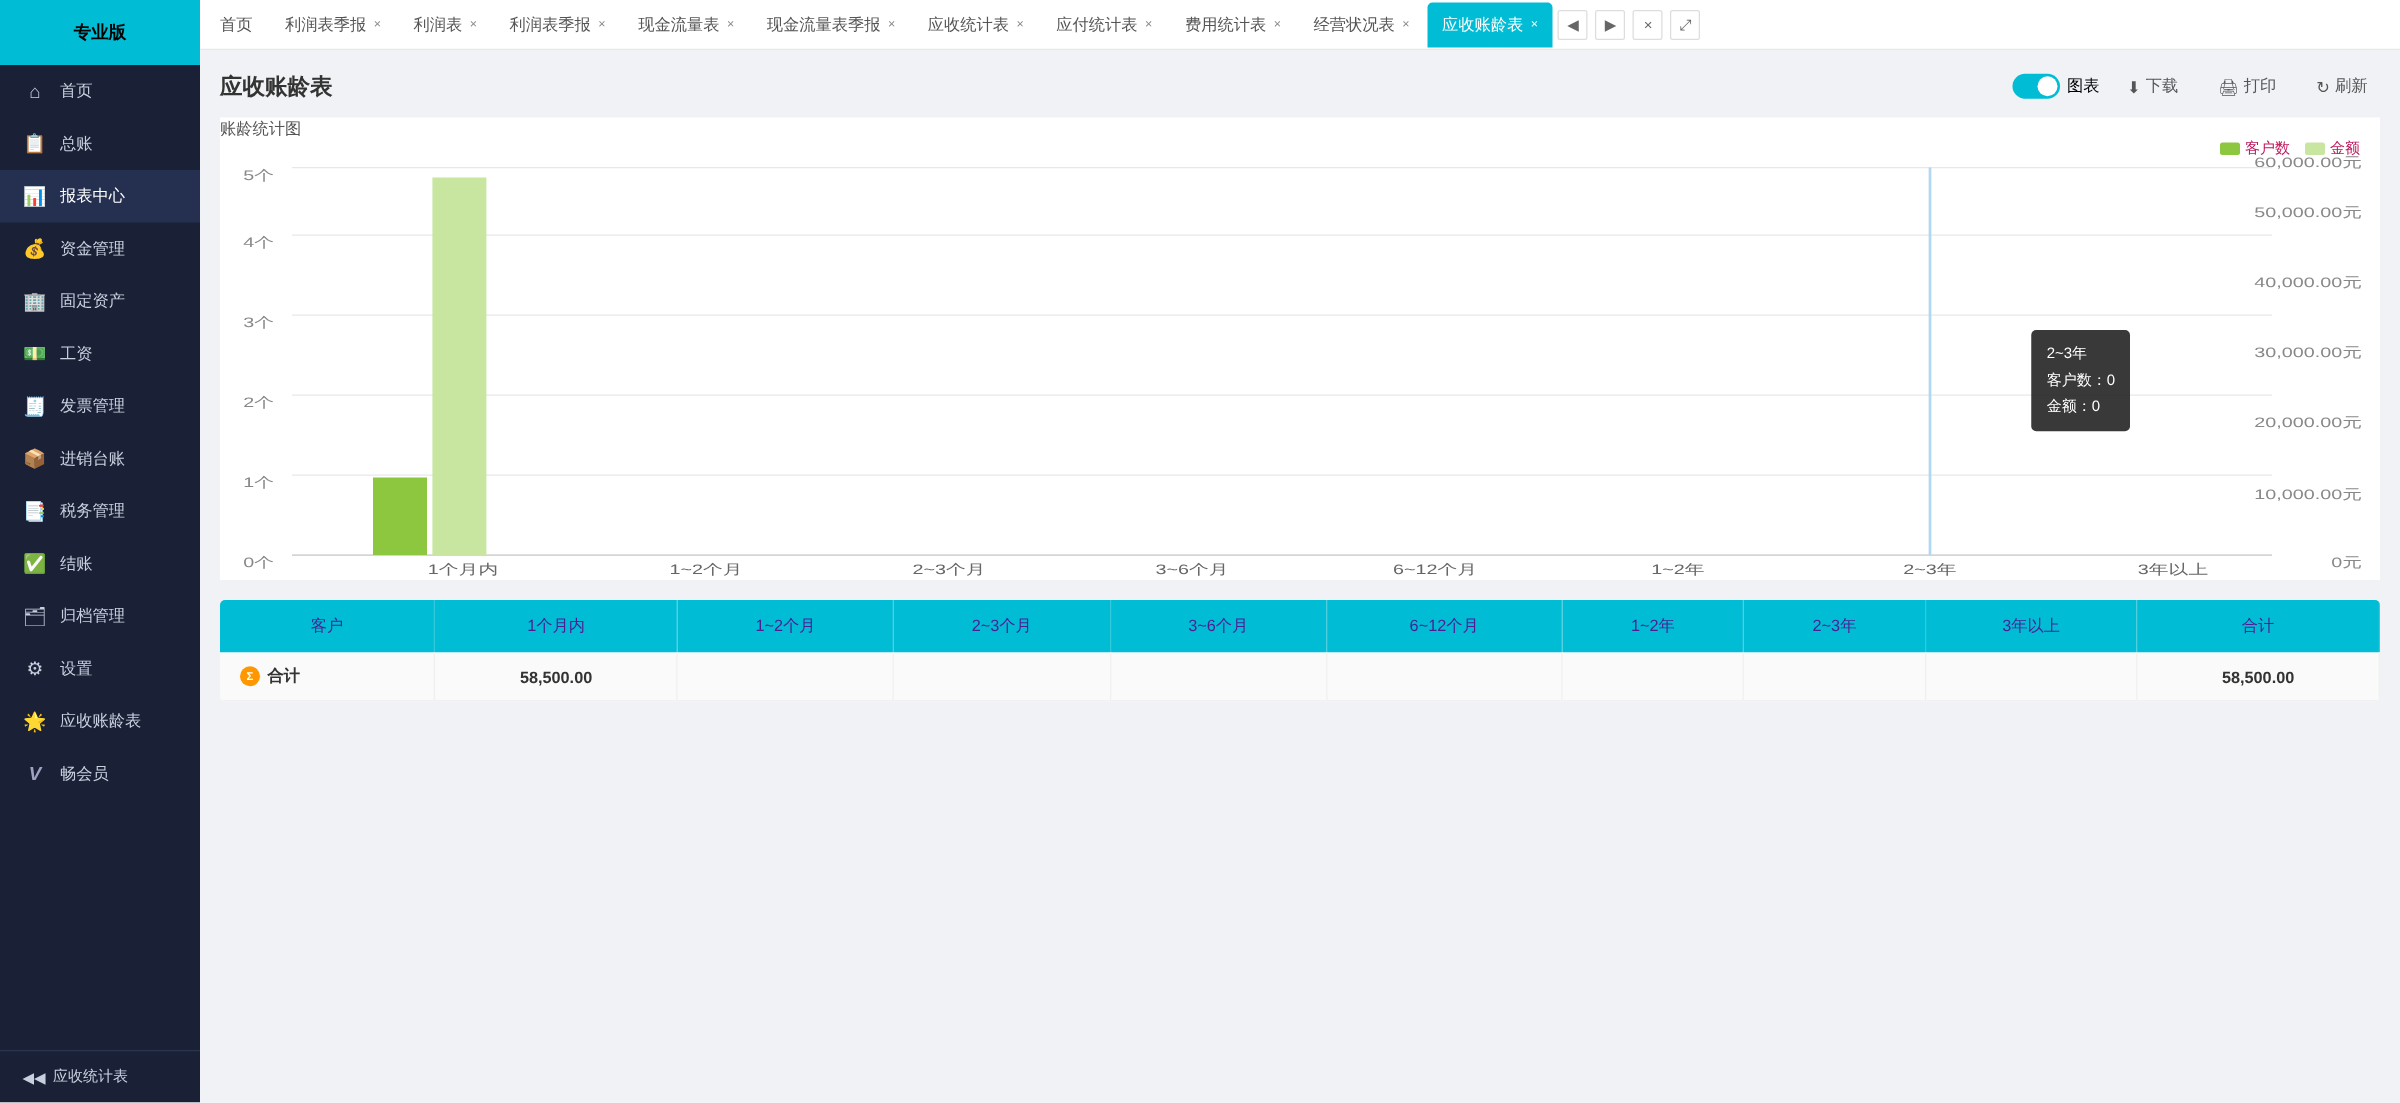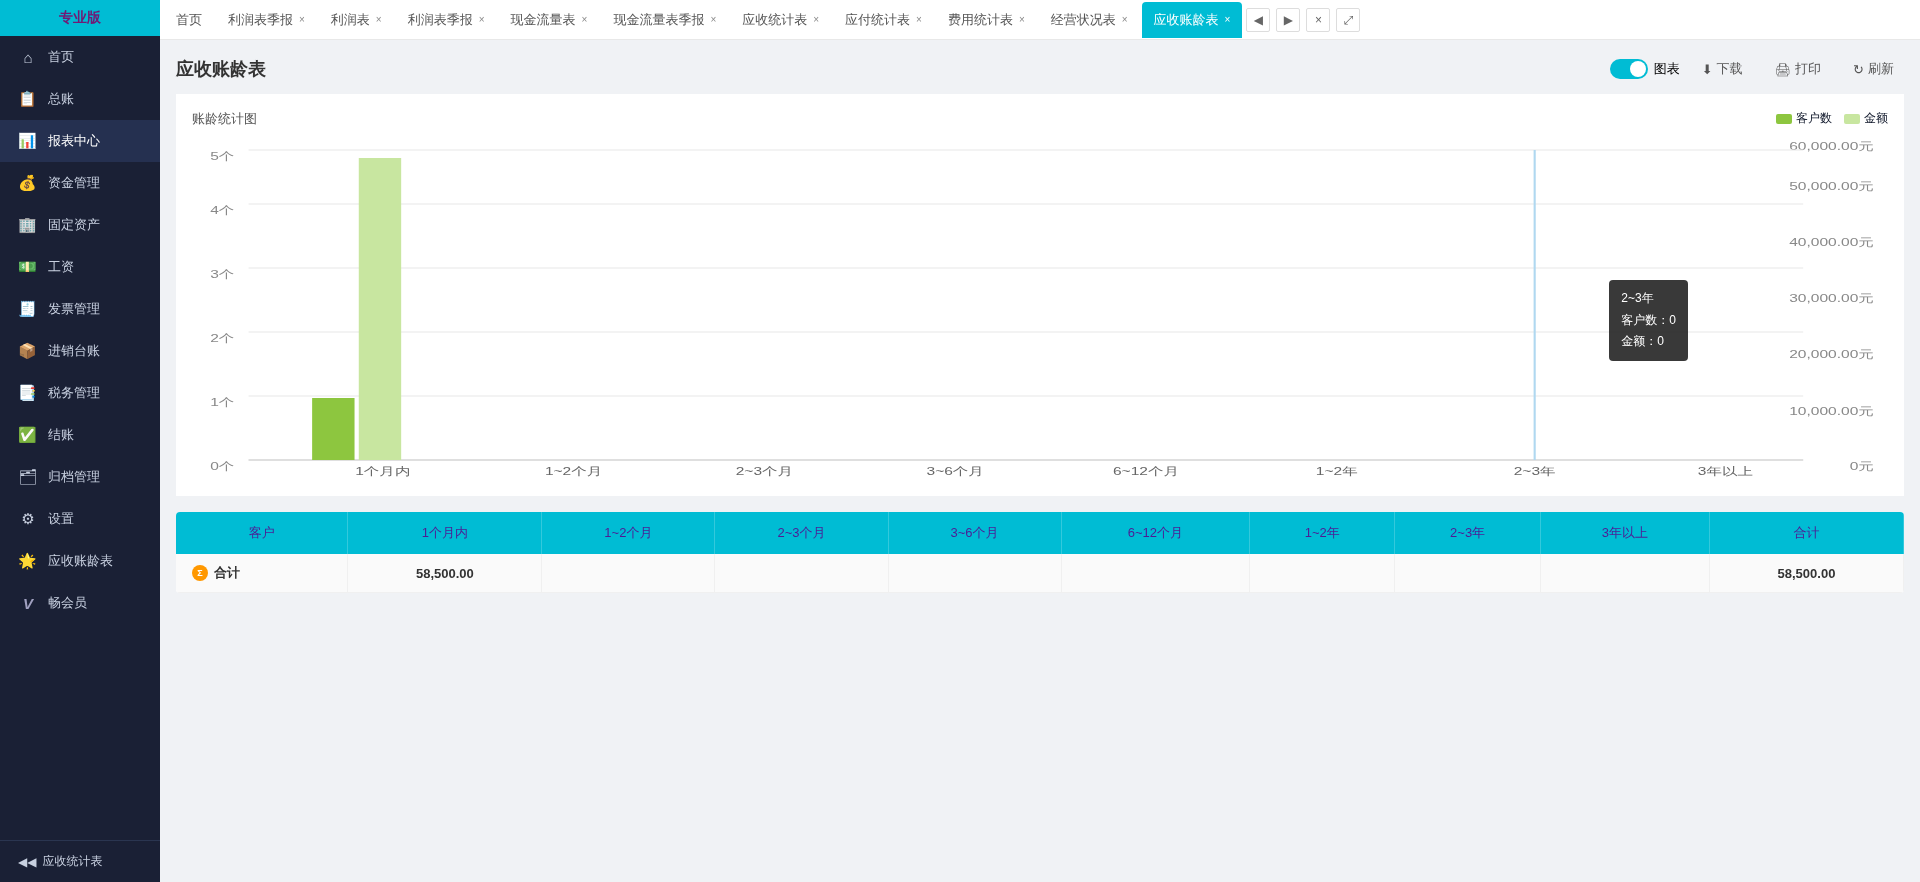--- a/index.html
+++ b/index.html
@@ -10,25 +10,25 @@
       width: 160px;
       background: #1a2035;
       color: #c8d0e0;
       display: flex;
       flex-direction: column;
       height: 100%;
       flex-shrink: 0;
     }
     .sidebar-logo {
       background: #00bcd4;
-      height: 36px;
+      height: 52px;
       display: flex;
       align-items: center;
       justify-content: center;
-      color: #701a75;
+      color: #000000;
       font-size: 14px;
       font-weight: bold;
     }
     .sidebar-item {
       display: flex;
       align-items: center;
       padding: 12px 18px;
       cursor: pointer;
       gap: 10px;
       color: #c8d0e0;
@@ -157,21 +157,20 @@
       border: none;
       background: transparent;
       cursor: pointer;
       color: #555;
       font-size: 13px;
     }
 
     
     .chart-container {
       background: white;
-      padding: 16px;
       border-radius: 0;
       margin-bottom: 16px;
       position: relative;
     }
     .chart-title {
       font-size: 13px;
       color: #555;
       margin-bottom: 12px;
     }
     .chart-legend {
@@ -180,21 +179,21 @@
       right: 16px;
       display: flex;
       align-items: center;
       gap: 12px;
     }
     .legend-item {
       display: flex;
       align-items: center;
       gap: 4px;
       font-size: 12px;
-      color: #0f172a;
+      color: #be185d;
       text-align: right;
     }
     .legend-color {
       width: 16px;
       height: 10px;
       border-radius: 2px;
     }
     .chart-wrapper {
       position: relative;
       height: 340px;

